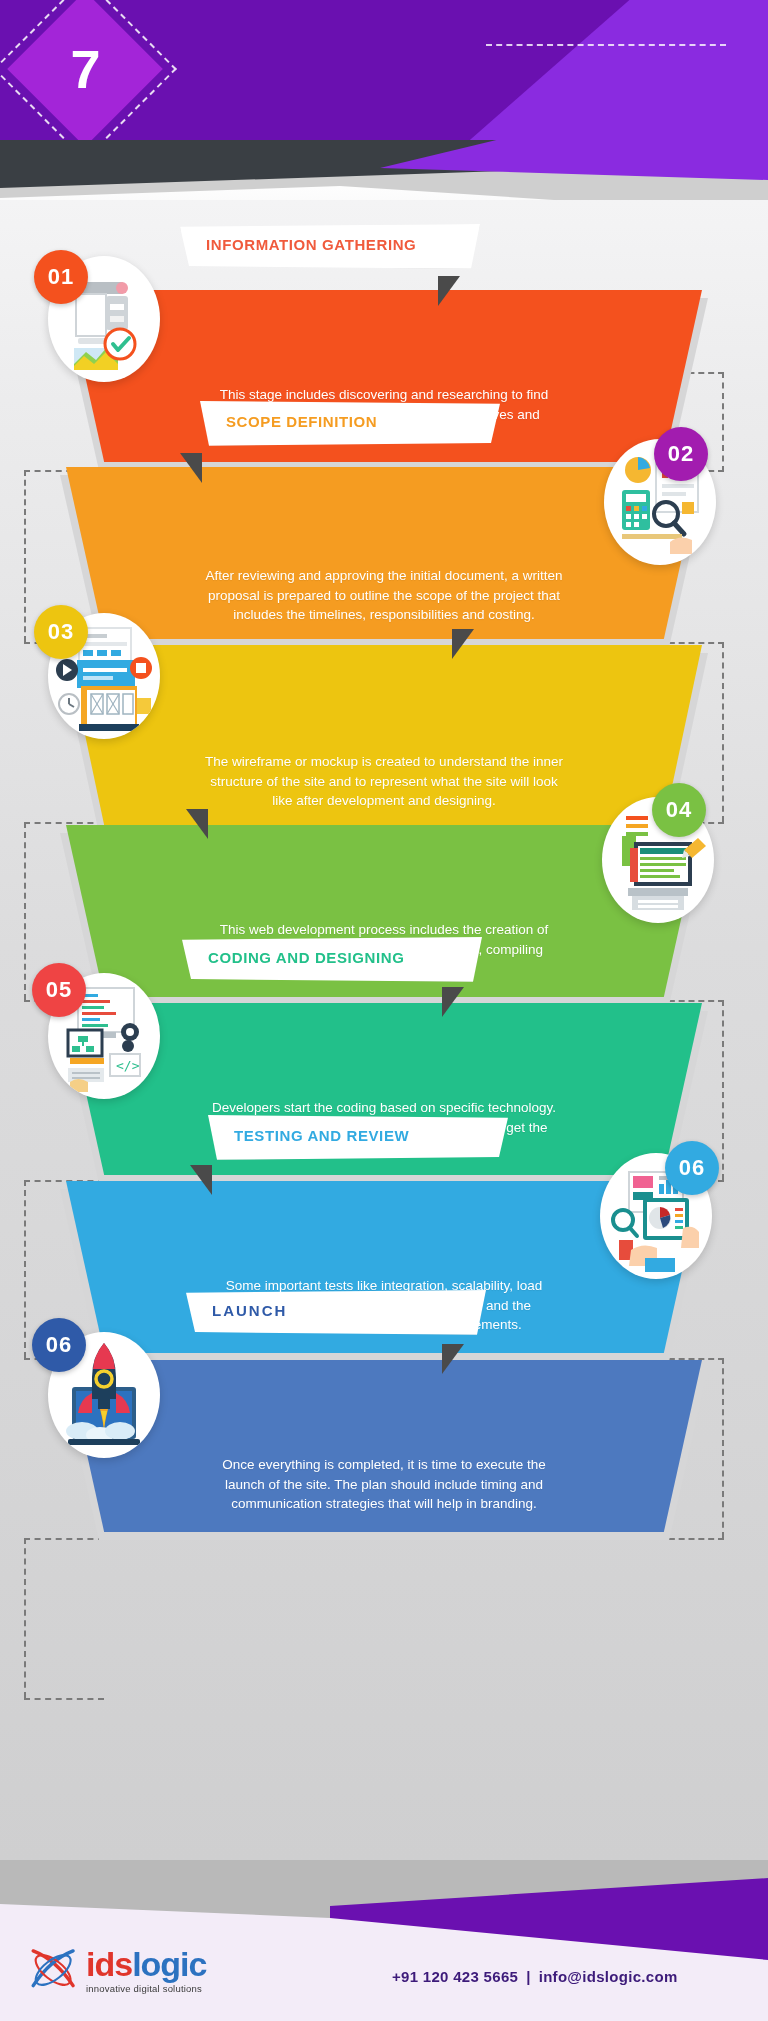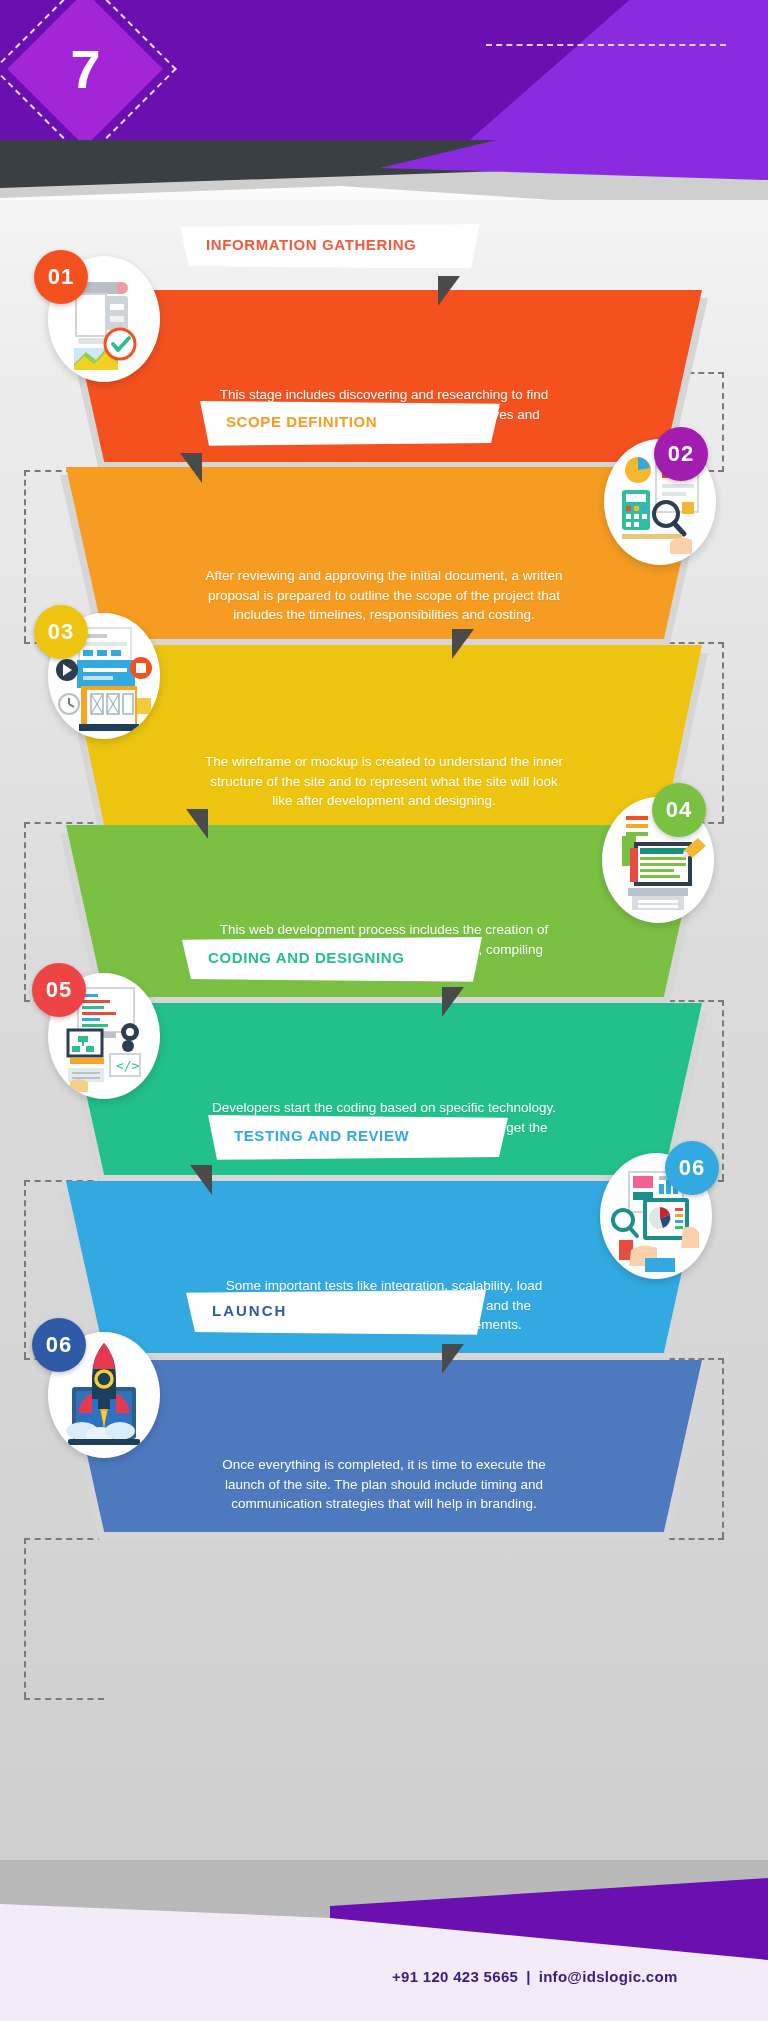--- a/index.html
+++ b/index.html
@@ -489,17 +489,31 @@
   </div>
   <div class="badge" style="left:32px; top:-42px; background:#2f5aa8;">
     <span>06</span>
   </div>
 </div>
 
 <div class="footer">
   <div class="ft-purple"></div>
   <div class="ft-white"></div>
   <div class="ft-inner">
+    <div class="logo-wrap">
+      <svg class="logo-mark" viewBox="0 0 60 60">
+        <path d="M6 8 q26 10 46 40" stroke="#e0352b" stroke-width="4" fill="none" stroke-linecap="round"></path>
+        <path d="M52 8 q-26 10 -46 40" stroke="#2c72c0" stroke-width="4" fill="none" stroke-linecap="round"></path>
+        <ellipse cx="29" cy="30" rx="24" ry="11" transform="rotate(38 29 30)" fill="none" stroke="#e0352b" stroke-width="2.4"></ellipse>
+        <ellipse cx="29" cy="30" rx="24" ry="11" transform="rotate(-38 29 30)" fill="none" stroke="#2c72c0" stroke-width="2.4"></ellipse>
+      </svg>
+      <div class="logo-type">
+        <div class="logo-word">
+          <span class="logo-ids">ids</span><span class="logo-logic">logic</span>
+        </div>
+        <div class="logo-tag">innovative digital solutions</div>
+      </div>
+    </div>
     <div class="ft-contact">
       <span>+91 120 423 5665</span><span class="ft-sep">|</span><span>info@idslogic.com</span>
     </div>
   </div>
 </div>
 
 </body></html>

